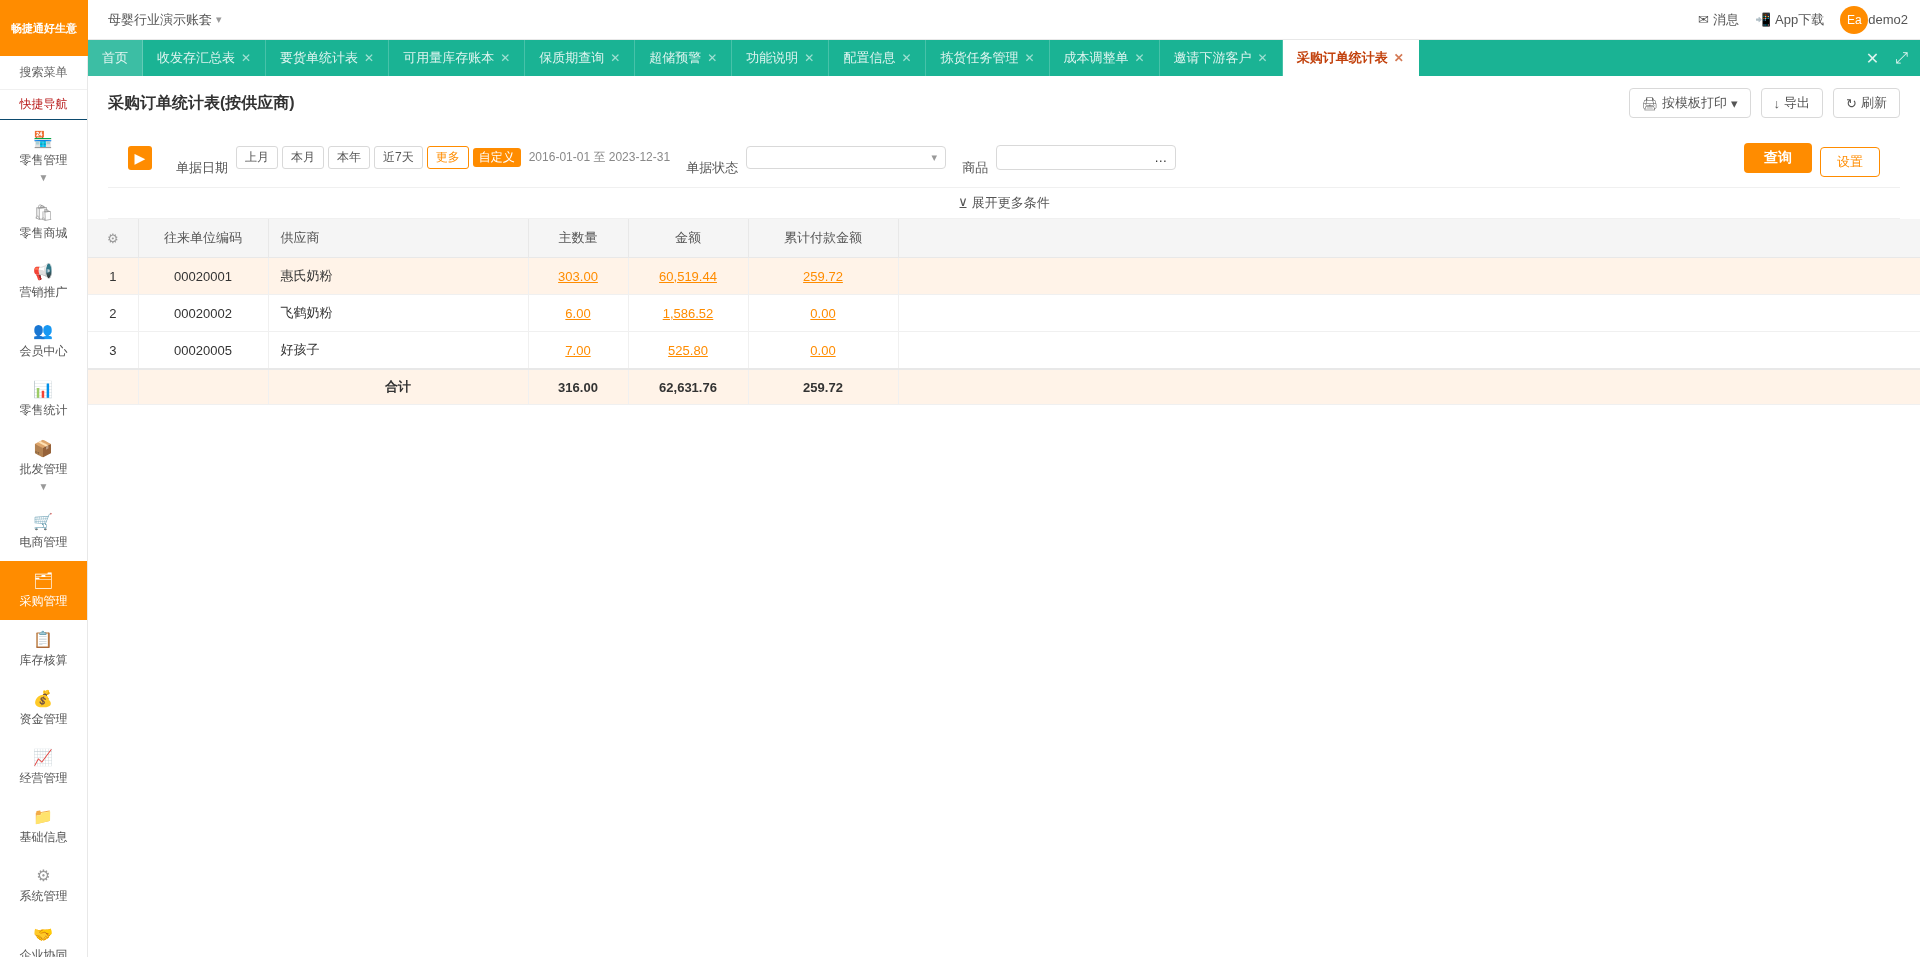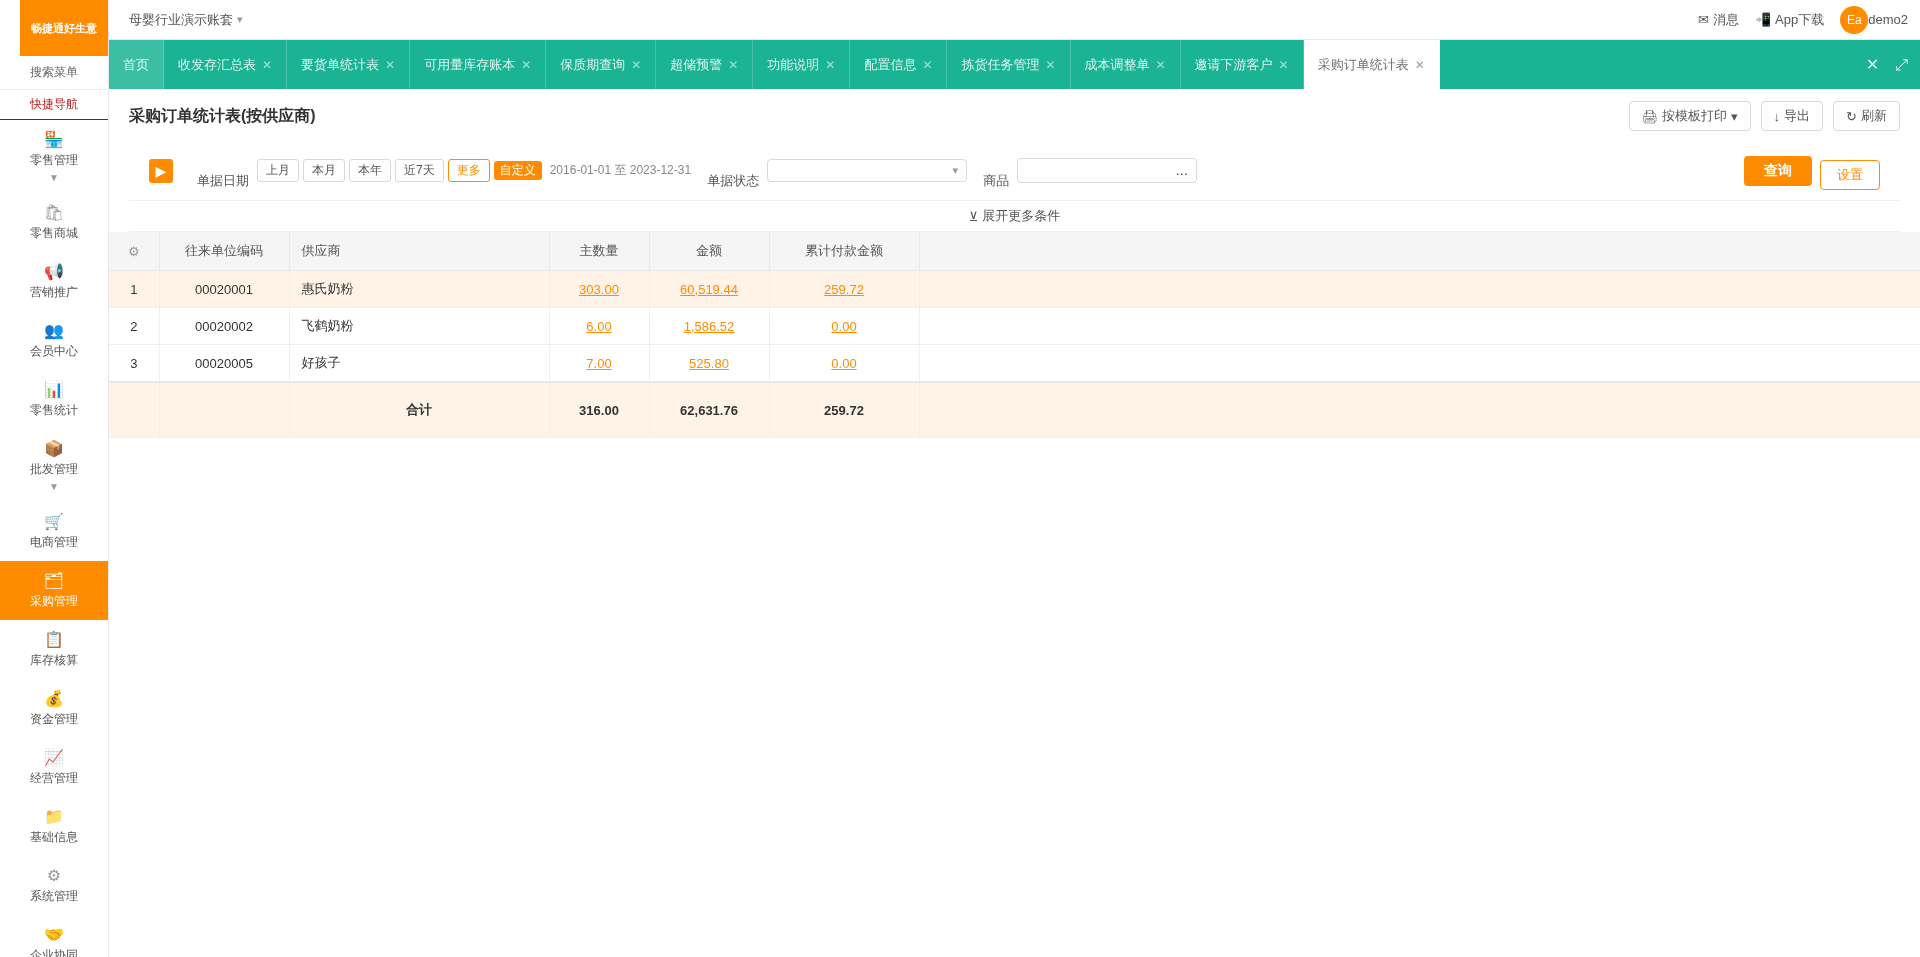--- a/index.html
+++ b/index.html
@@ -1,19 +1,19 @@
 <!DOCTYPE html>
 <html><head>
   <meta charset="utf-8">
   <style>
     * { margin: 0; padding: 0; box-sizing: border-box; }
     body { font-family: "Microsoft YaHei", "PingFang SC", Arial, sans-serif; font-size: 13px; background: #f5f5f5; color: #333; width: 1920px; height: 957px; overflow: hidden; display: flex; }
 
     
-    .sidebar { width: 109px; background: #fff; border-right: 1px solid #e8e8e8; display: flex; flex-direction: column; align-items: flex-end; flex-shrink: 0; }
+    .sidebar { width: 88px; background: #fff; border-right: 1px solid #e8e8e8; display: flex; flex-direction: column; align-items: flex-start; flex-shrink: 0; }
     .sidebar-logo { width: 88px; height: 56px; background: #ff8c00; display: flex; align-items: center; justify-content: center; flex-shrink: 0; }
     .sidebar-logo-text { color: #fff; font-size: 11px; font-weight: bold; text-align: center; line-height: 1.3; }
     .sidebar-search { width: 100%; padding: 8px 0; text-align: center; color: #666; font-size: 12px; border-bottom: 1px solid #f0f0f0; cursor: pointer; }
     .sidebar-nav { width: 100%; padding: 6px 0; text-align: center; color: #b91c1c; font-size: 12px; border-bottom: 1px solid #0c4a6e; cursor: pointer; }
     .sidebar-item { width: 100%; padding: 10px 0; text-align: center; color: #555; font-size: 12px; cursor: pointer; display: flex; flex-direction: column; align-items: center; gap: 3px; }
     .sidebar-item.active { background: #ff8c00; color: #fff; }
     .sidebar-item.active .sidebar-icon { color: #fff; }
     .sidebar-icon { font-size: 16px; color: #999; }
     .sidebar-item.active .sidebar-icon { color: #fff; }
     .sidebar-expand { font-size: 10px; color: #999; }
@@ -26,24 +26,24 @@
     .topbar-dropdown { display: flex; align-items: center; gap: 4px; color: #555; font-size: 13px; cursor: pointer; padding: 0 8px; }
     .topbar-dropdown-arrow { color: #999; font-size: 11px; }
     .topbar-right { margin-left: auto; display: flex; align-items: center; gap: 16px; }
     .topbar-msg { display: flex; align-items: center; gap: 4px; color: #555; font-size: 13px; cursor: pointer; }
     .topbar-app { display: flex; align-items: center; gap: 4px; color: #555; font-size: 13px; cursor: pointer; }
     .topbar-user { display: flex; align-items: center; gap: 0; cursor: pointer; }
     .topbar-avatar { width: 28px; height: 28px; border-radius: 50%; background: #ff8c00; display: flex; align-items: center; justify-content: center; color: #fff; font-size: 12px; }
     .topbar-username { font-size: 13px; color: #555; }
 
     
-    .tabbar { height: 49px; background: #1ab394; display: flex; align-items: stretch; flex-shrink: 0; overflow: hidden; }
+    .tabbar { height: 36px; background: #1ab394; display: flex; align-items: stretch; flex-shrink: 0; overflow: hidden; }
     .tab-item { display: flex; align-items: center; padding: 0 14px; gap: 6px; font-size: 13px; color: rgba(255,255,255,0.85); cursor: pointer; border-right: 1px solid rgba(255,255,255,0.2); white-space: nowrap; flex-shrink: 0; }
     .tab-item.home { background: rgba(255,255,255,0.15); }
-    .tab-item.active { background: #fff; color: #737373; }
+    .tab-item.active { background: #fff; color: #c2410c; font-weight: bold; }
     .tab-close { font-size: 12px; opacity: 0.7; }
     .tabbar-actions { margin-left: auto; display: flex; align-items: center; padding: 0 8px; gap: 8px; }
     .tabbar-action-btn { color: rgba(255,255,255,0.85); font-size: 16px; cursor: pointer; padding: 2px 4px; }
 
     
     .content-area { flex: 1; background: #f0f2f5; overflow: auto; display: flex; flex-direction: column; }
 
     
     .page-header { background: #fff; padding: 12px 20px 0; flex-shrink: 0; }
     .page-title-row { display: flex; align-items: center; justify-content: space-between; margin-bottom: 10px; }
@@ -84,21 +84,21 @@
     .col-seq { width: 50px; }
     .col-code { width: 130px; }
     .col-supplier { width: 260px; text-align: left !important; }
     .col-qty { width: 100px; }
     .col-amount { width: 120px; }
     .col-paid { width: 150px; }
     .settings-icon { color: #999; cursor: pointer; }
 
     
     .table-footer { background: #fff3e8; border-top: 2px solid #e8e8e8; }
-    .table-footer td { padding: 18px 12px; font-size: 13px; color: #333; border-right: 1px solid #f0f0f0; text-align: center; font-weight: bold; }
+    .table-footer td { padding: 8px 12px; font-size: 13px; color: #333; border-right: 1px solid #f0f0f0; text-align: center; font-weight: bold; }
     .table-footer td:last-child { border-right: none; }
     .footer-label { text-align: center !important; color: #666; font-weight: normal; }
 
     .content-body { display: flex; flex-direction: column; flex: 1; }
     .filter-expand-row { display: flex; justify-content: center; padding: 6px 0; background: #fff; border-bottom: 1px solid #f0f0f0; }
     .expand-more-btn { display: flex; align-items: center; gap: 4px; color: #555; font-size: 13px; cursor: pointer; }
   </style>
 </head>
 <body>
 

